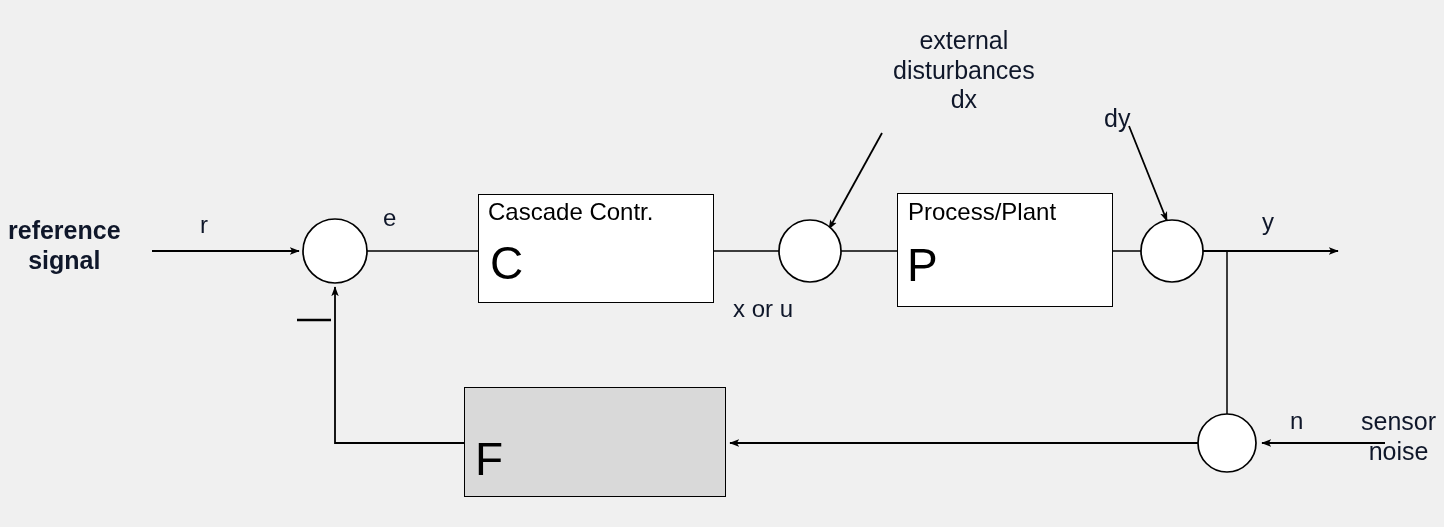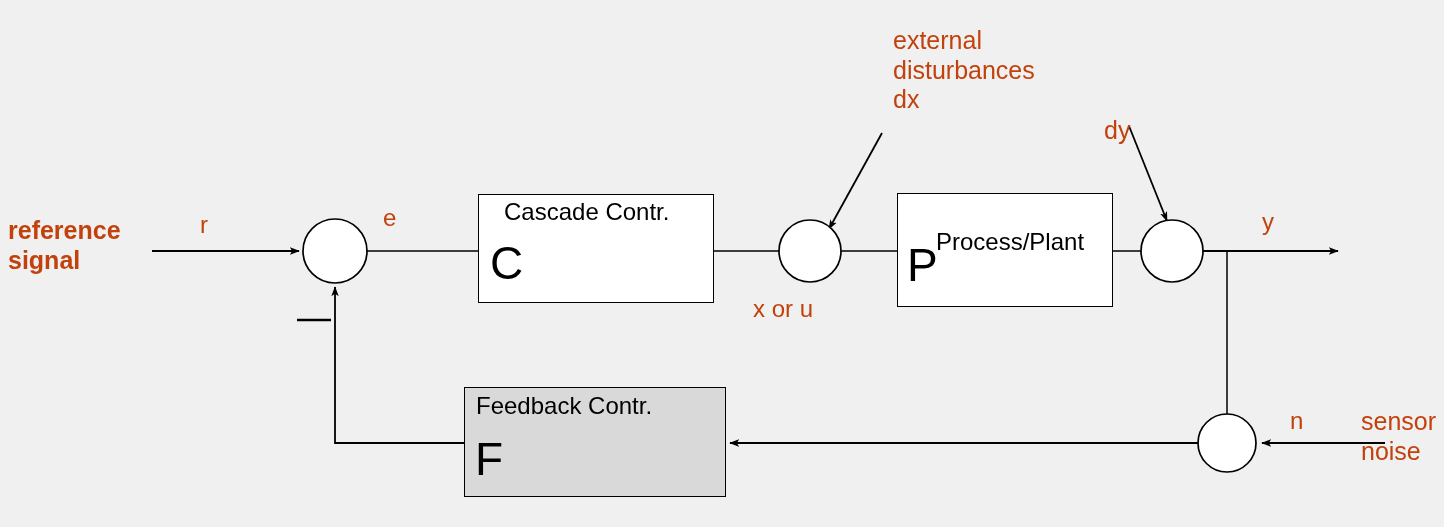--- a/index.html
+++ b/index.html
@@ -17,25 +17,26 @@
   }
   #diagram-svg {
     position: absolute;
     left: 0;
     top: 0;
     width: 1444px;
     height: 527px;
   }
   .lbl {
     position: absolute;
-    color: #c2410c;
+    color: #0f172a;
     font-family: "Liberation Sans", sans-serif;
     white-space: pre;
     line-height: 1.18;
     font-size: 25px;
+    text-align: center;
   }
   .lbl-sm { font-size: 24px; }
   .block-title {
     position: absolute;
     font-size: 24px;
     color: #000000;
     white-space: pre;
     font-family: "Liberation Sans", sans-serif;
   }
   .block-sym {
@@ -50,34 +51,34 @@
   .block-box {
     position: absolute;
     border: 1.4px solid #000000;
     box-sizing: border-box;
   }
   #block-cascade { left: 478px; top: 194px; width: 236px; height: 109px; background: #ffffff; }
   #block-plant   { left: 897px; top: 193px; width: 216px; height: 114px; background: #ffffff; }
   #block-feedback{ left: 464px; top: 387px; width: 262px; height: 110px; background: #d9d9d9; }
 
   
-  #cascade-title  { left: 504px; top: 198px; text-align: right; }
+  #cascade-title  { left: 488px; top: 198px; text-align: right; }
   #cascade-symbol { left: 490px; top: 240px; }
-  #plant-title    { left: 936px; top: 198px; margin-top: 30px; }
+  #plant-title    { left: 908px; top: 198px; }
   #plant-symbol   { left: 907px; top: 242px; }
   #feedback-title { left: 476px; top: 392px; }
   #feedback-symbol{ left: 475px; top: 436px; }
 
   
   #label-reference   { left: 8px;   top: 216px; font-weight: bold; }
   #label-r           { left: 200px; top: 211px; }
   #label-e           { left: 383px; top: 204px; }
-  #label-xoru        { left: 733px; top: 295px; margin-left: 20px; }
+  #label-xoru        { left: 733px; top: 295px; }
   #label-disturb     { left: 893px; top: 26px;  }
-  #label-dy          { left: 1104px;top: 116px; }
+  #label-dy          { left: 1104px;top: 104px; }
   #label-y           { left: 1262px;top: 208px; }
   #label-n           { left: 1290px;top: 407px; }
   #label-sensor      { left: 1337px;top: 407px; margin-left: 24px; }
 </style>
 </head>
 <body>
 
 <div id="canvas">
 
   <svg id="diagram-svg" viewBox="0 0 1444 527" xmlns="http://www.w3.org/2000/svg">
@@ -124,21 +125,20 @@
 
   <div class="block-box" id="block-cascade"></div>
   <div class="block-title" id="cascade-title">Cascade Contr.</div>
   <div class="block-sym" id="cascade-symbol">C</div>
 
   <div class="block-box" id="block-plant"></div>
   <div class="block-title" id="plant-title">Process/Plant</div>
   <div class="block-sym" id="plant-symbol">P</div>
 
   <div class="block-box" id="block-feedback"></div>
-  <div class="block-title" id="feedback-title">Feedback Contr.</div>
   <div class="block-sym" id="feedback-symbol">F</div>
 
   <div class="lbl" id="label-reference">reference
 signal</div>
 
   <div class="lbl lbl-sm" id="label-r">r</div>
 
   <div class="lbl lbl-sm" id="label-e">e</div>
 
   <div class="lbl lbl-sm" id="label-xoru">x or u</div>

